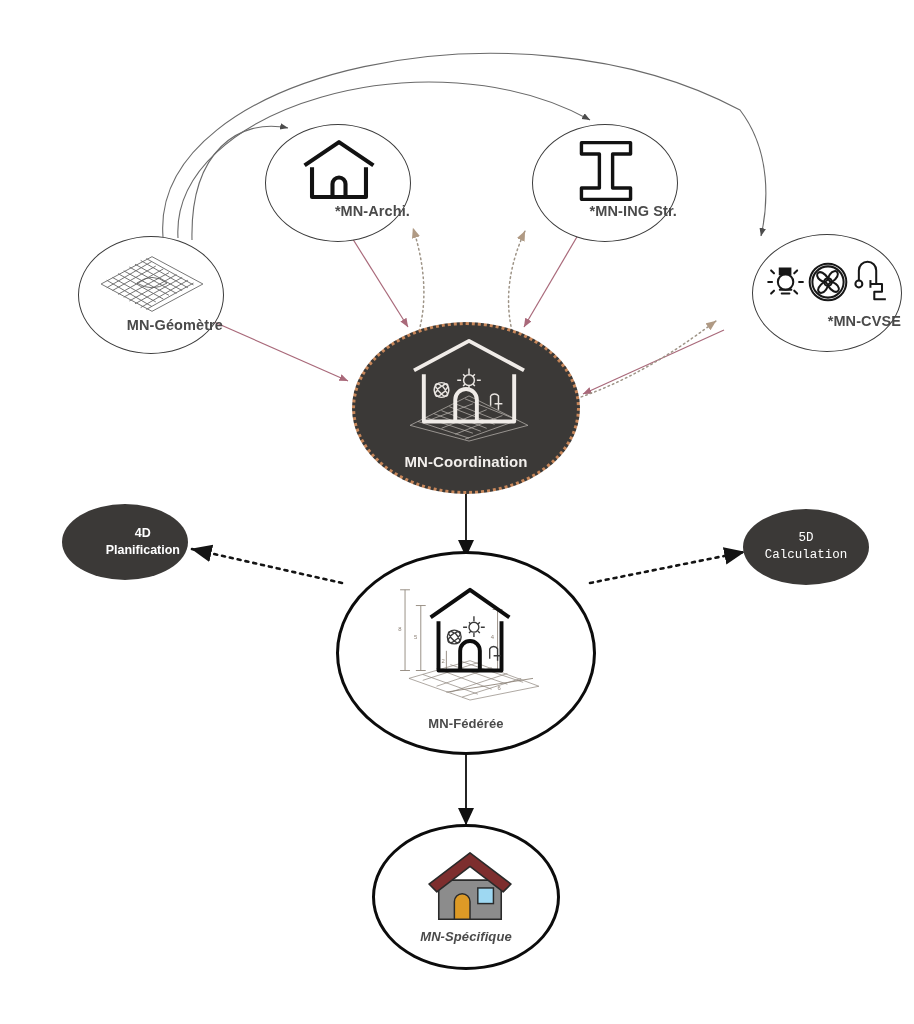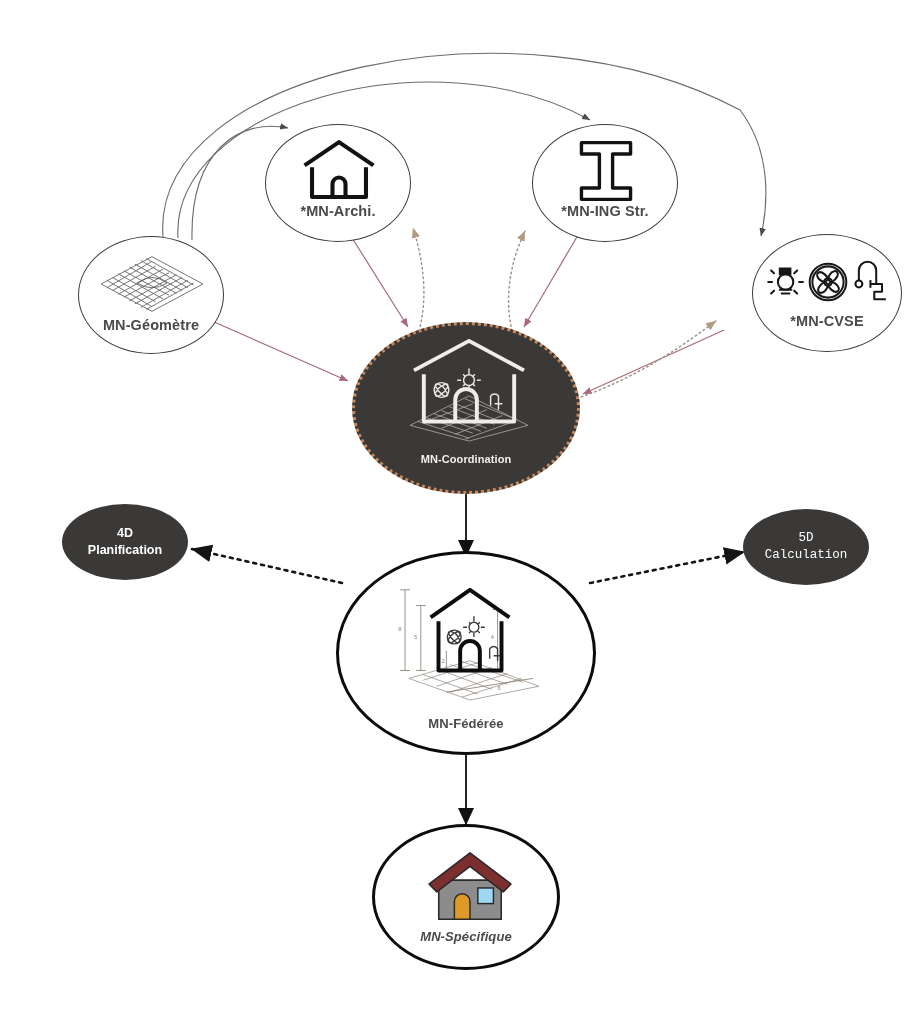--- a/index.html
+++ b/index.html
@@ -38,30 +38,31 @@
   }
   
   .periph {
     border: 1.4px solid #3c3c3c;
     background: #ffffff;
   }
   .periph-label {
     color: #4a4a4a;
     font-size: 14.5px;
     font-weight: 600;
+    text-align: right;
   }
   
   .coord-disc {
     background: #3b3937;
     border: 3px dotted #c8875a;
     border-radius: 50%;
   }
   .coord-label {
     color: #f2efec;
-    font-size: 11px;
+    font-size: 15px;
     font-weight: 700;
   }
   
   .heavy {
     border: 3.4px solid #0c0c0c;
     background: #ffffff;
     border-radius: 50%;
   }
   .heavy-label {
     color: #4a4a4a;
@@ -287,21 +288,21 @@
         <path d="M6 40 L48 8 L90 40 L82 48 L48 22 L14 48 Z" fill="#7d2e2e" stroke="#2a2a2a" stroke-width="1.6" stroke-linejoin="round"></path>
 
         <rect x="56" y="44" width="16" height="16" fill="#9ed8f2" stroke="#2a2a2a" stroke-width="1.5"></rect>
 
         <path d="M32 76 L32 58 A8 8 0 0 1 48 58 L48 76 Z" fill="#dd9a26" stroke="#2a2a2a" stroke-width="1.5"></path>
       </svg>
     </div>
     <div class="node-label heavy-label" style="top:102px;font-style:italic;">MN-Spécifique</div>
   </div>
 
-  <div class="pill" style="position:absolute; left:62px; top:504px; width:126px; height:76px;">
+  <div class="pill" style="position:absolute; left:62px; top:504px; width:126px; height:76px;justify-content:flex-end;">
     <div class="pill-text bold">
       <div>4D</div>
       <div>Planification</div>
     </div>
   </div>
 
   <div class="pill" style="position:absolute; left:743px; top:509px; width:126px; height:76px;font-family:Liberation Mono, monospace;">
     <div class="pill-text normal">
       <div>5D</div>
       <div>Calculation</div>

